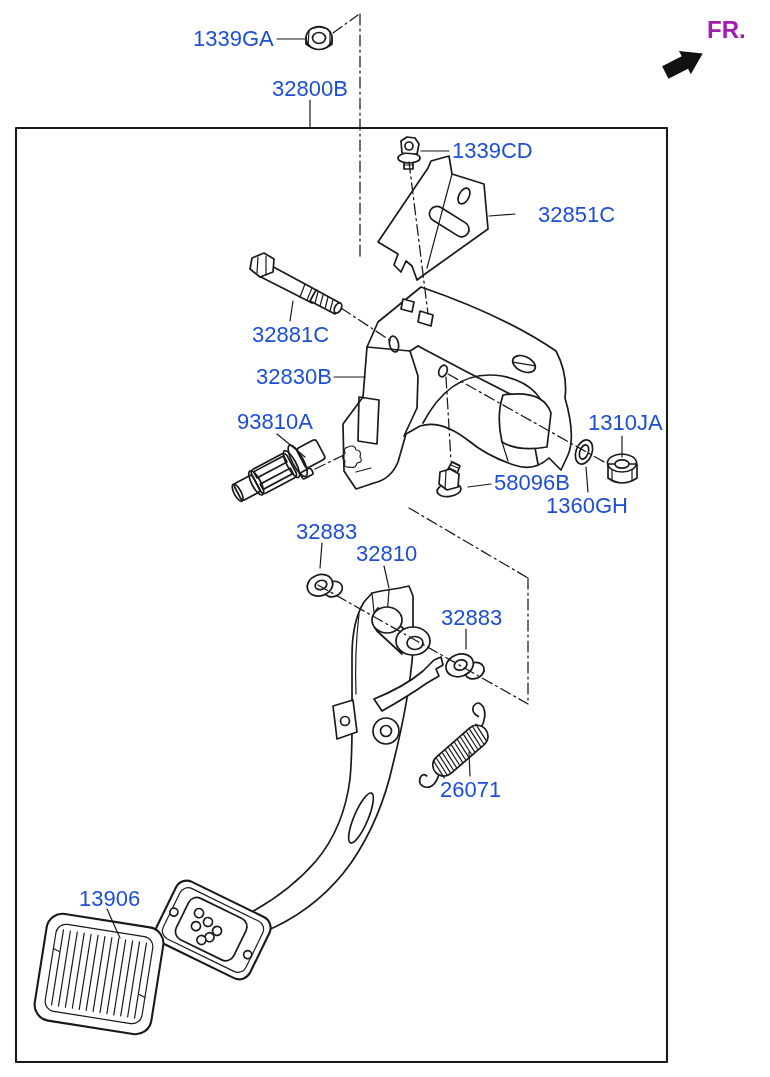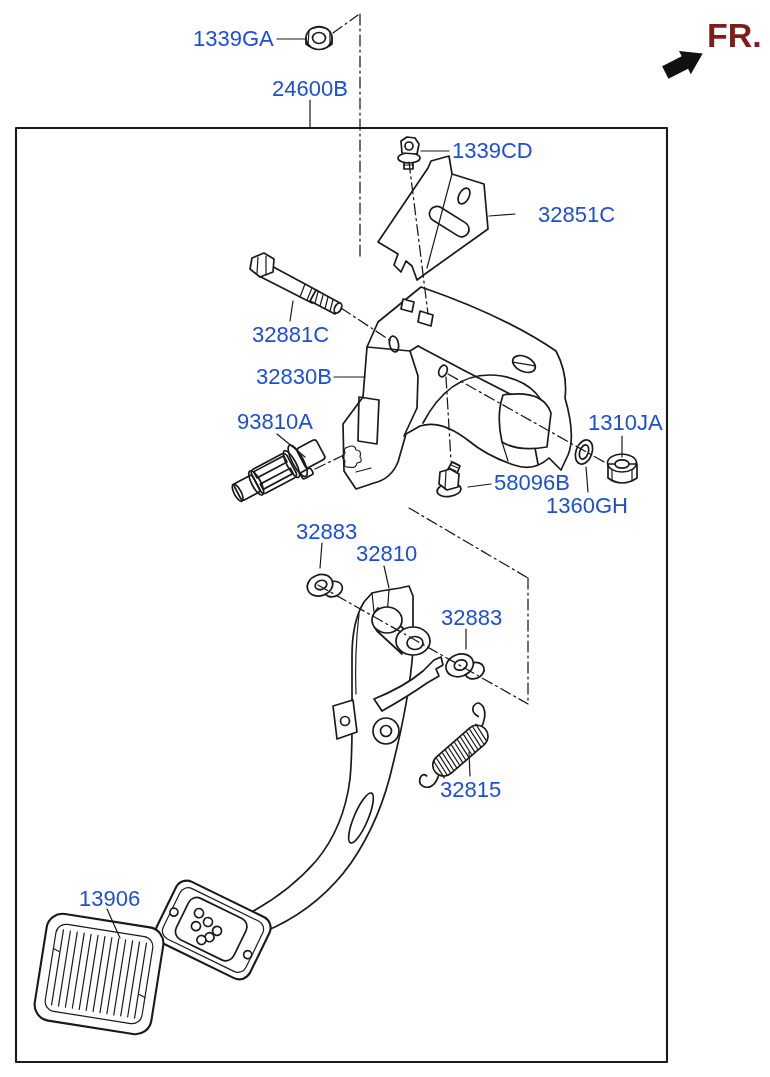--- a/index.html
+++ b/index.html
@@ -1,20 +1,20 @@
 <!DOCTYPE html>
 <html><head>
 <meta charset="utf-8">
 <style>
   html,body{margin:0;padding:0;background:#fff;}
   .stage{position:relative;width:770px;height:1077px;background:#ffffff;
          font-family:"Liberation Sans",sans-serif;overflow:hidden;}
   .stage svg{position:absolute;left:0;top:0;}
   .lbl{position:absolute;font-size:22px;line-height:1.0;color:#1d4ed8;white-space:nowrap;}
-  .fr-lbl{position:absolute;font-size:34px;font-weight:bold;color:#7f1d1d;line-height:1.0;}
+  .fr-lbl{position:absolute;font-size:24px;font-weight:bold;color:#a21caf;line-height:1.0;}
   
   .ln path,.ln ellipse,.ln circle,.ln rect,.ln line,.ln polyline{
       fill:none;stroke:#1a1a1a;stroke-width:1.7;stroke-linecap:round;stroke-linejoin:round;}
   .ln .f{fill:#ffffff;}
   .ln .thick{stroke-width:2.1;}
   .ln .thin{stroke-width:1.2;}
   .ln .dash{stroke-width:1.25;stroke-dasharray:11 4 2 4;}
   .ln .solidblack{fill:#111111;stroke:none;}
 </style>
 </head>
@@ -231,28 +231,28 @@
     <path class="thin" d="M107,909 L120,938"></path>
   </g>
 
   <g transform="translate(684,63) rotate(-27)">
     <path class="solidblack" d="M-21,7 L1,7 L1,13 L21,0 L1,-13 L1,-7 L-21,-7 Z"></path>
   </g>
 </svg>
 
 <div class="fr-lbl" style="left:707px;top:18px;">FR.</div>
 <div class="lbl" style="left:193px;top:28px;">1339GA</div>
-<div class="lbl" style="left:272px;top:78px;">24600B</div>
+<div class="lbl" style="left:272px;top:78px;">32800B</div>
 <div class="lbl" style="left:452px;top:140px;">1339CD</div>
 <div class="lbl" style="left:538px;top:204px;">32851C</div>
 <div class="lbl" style="left:252px;top:324px;text-align:center;">32881C</div>
 <div class="lbl" style="left:256px;top:366px;">32830B</div>
 <div class="lbl" style="left:237px;top:411px;">93810A</div>
 <div class="lbl" style="left:588px;top:412px;">1310JA</div>
 <div class="lbl" style="left:494px;top:472px;">58096B</div>
 <div class="lbl" style="left:546px;top:495px;">1360GH</div>
 <div class="lbl" style="left:296px;top:521px;">32883</div>
 <div class="lbl" style="left:356px;top:543px;">32810</div>
 <div class="lbl" style="left:441px;top:607px;">32883</div>
-<div class="lbl" style="left:440px;top:779px;">32815</div>
+<div class="lbl" style="left:440px;top:779px;">26071</div>
 <div class="lbl" style="left:79px;top:888px;">13906</div>
 
 </div>
 
 </body></html>

